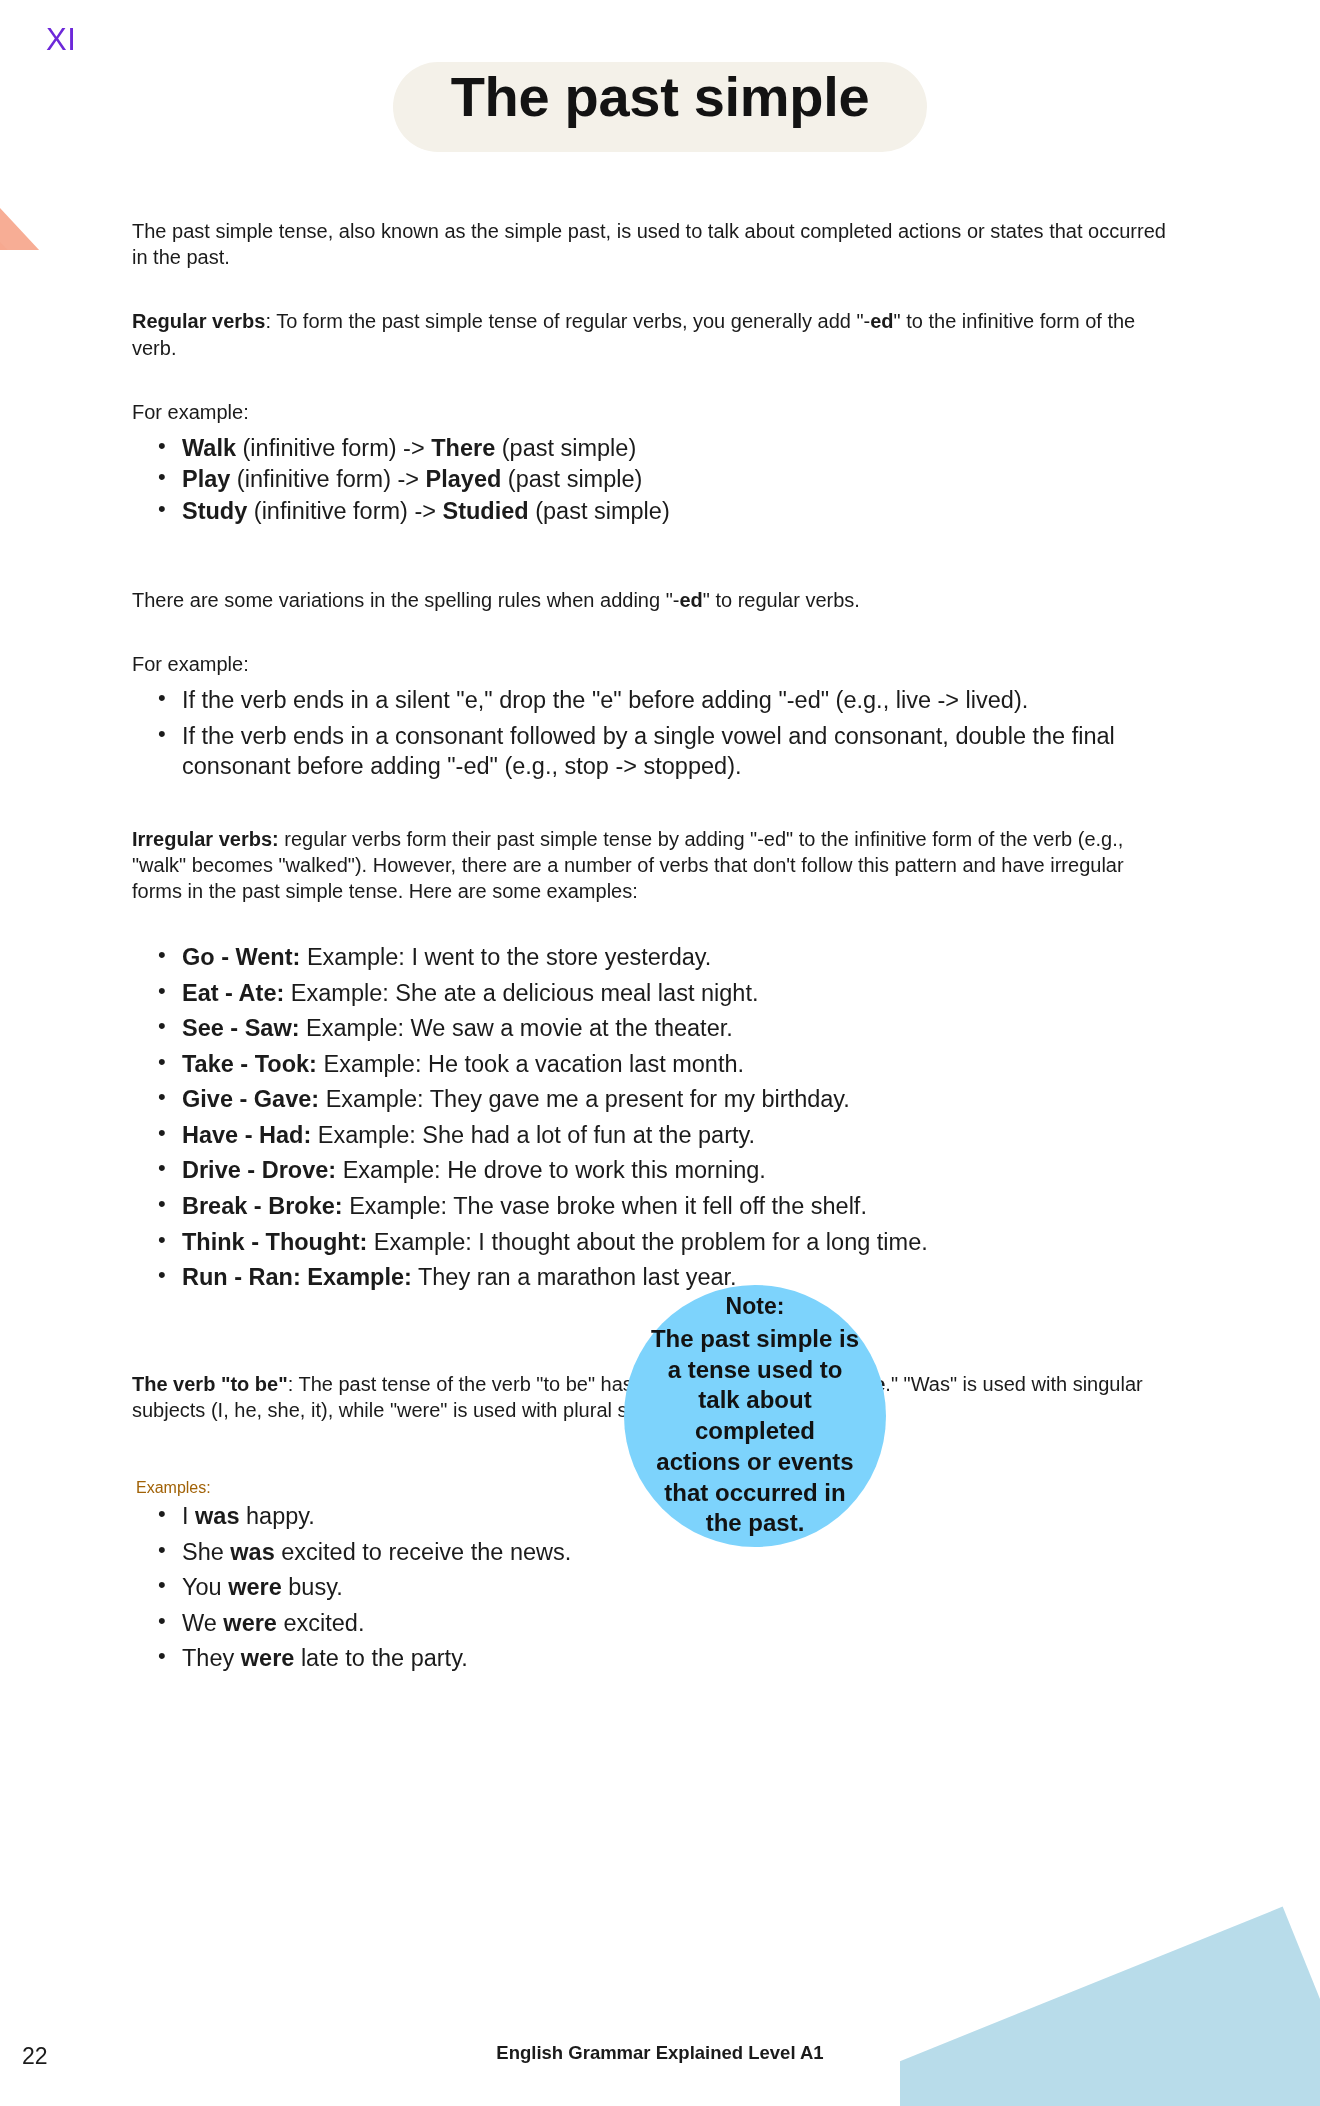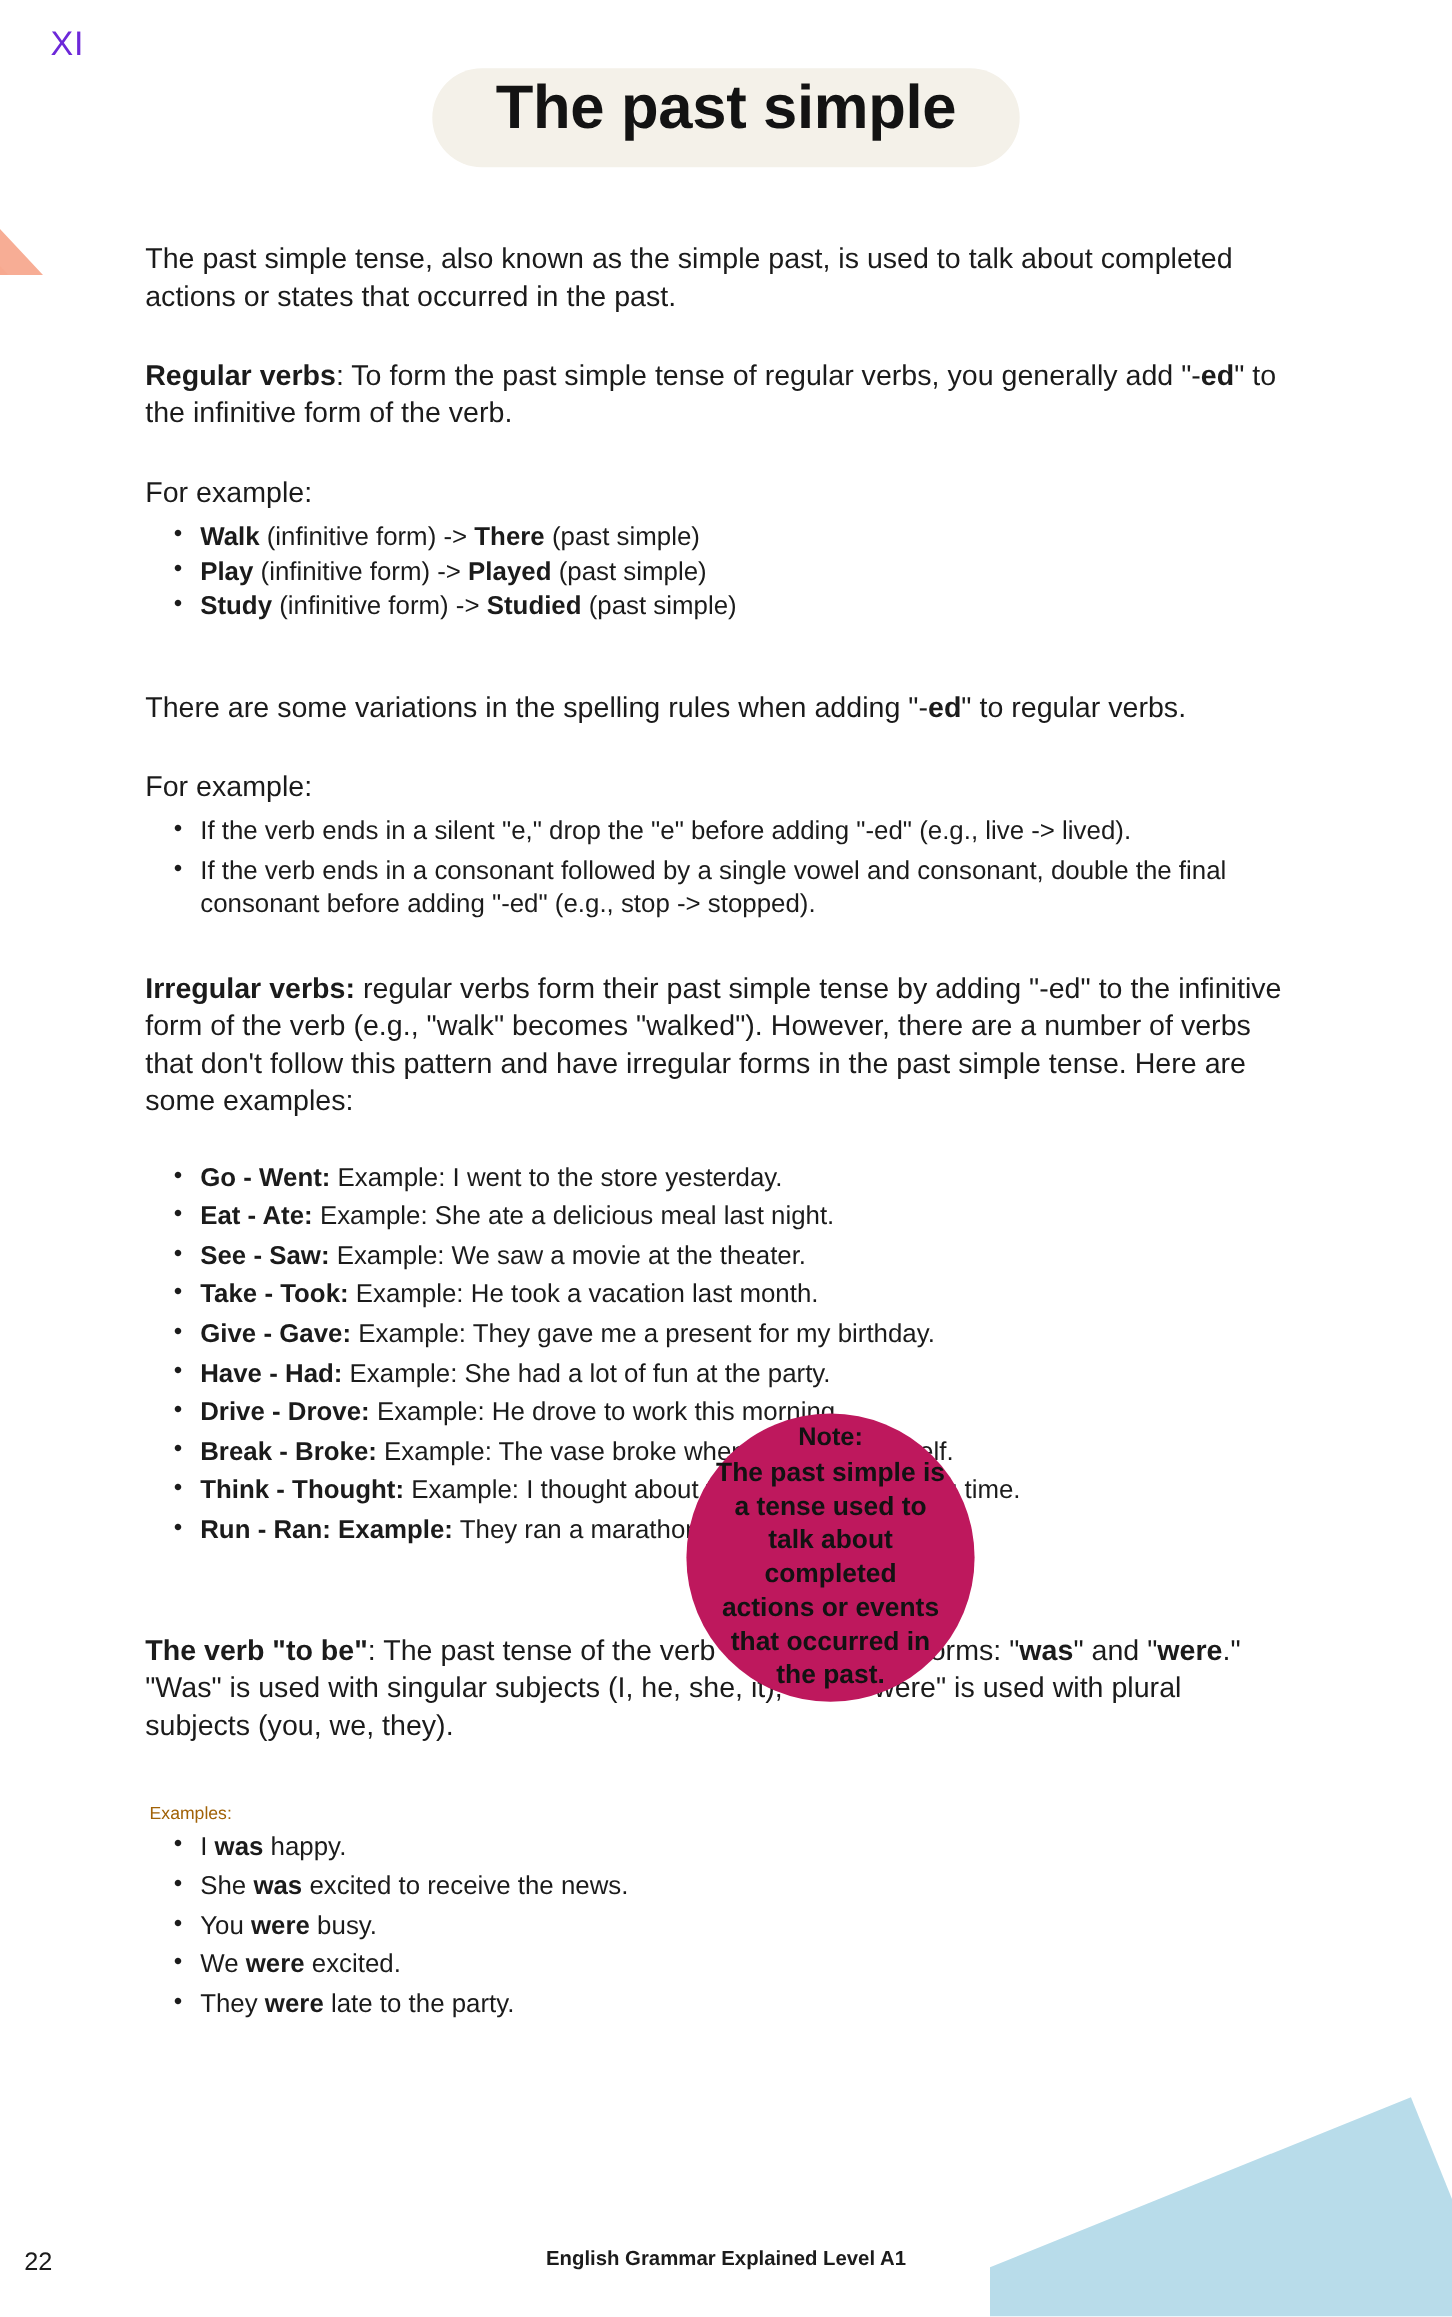--- a/index.html
+++ b/index.html
@@ -92,21 +92,21 @@
   
   .content {
     position: absolute;
     top: 218px;
     left: 132px;
     width: 1040px;
     z-index: 2;
   }
   p.para {
     margin: 0 0 26px 0;
-    font-size: 26px;
+    font-size: 20px;
     line-height: 1.31;
     color: #1b1b1b;
   }
   p.tight { margin-bottom: 8px; }
   p.gap-lg { margin-bottom: 38px; }
 
   ul.bullets {
     margin: 0 0 26px 0;
     padding-left: 48px;
     list-style: none;
@@ -141,21 +141,21 @@
   }
 
   
   .note-circle {
     position: absolute;
     left: 624px;
     top: 1285px;
     width: 262px;
     height: 262px;
     border-radius: 50%;
-    background: #be185d;
+    background: #7dd3fc;
     display: flex;
     flex-direction: column;
     align-items: center;
     justify-content: center;
     text-align: center;
     padding: 0 26px;
     box-sizing: border-box;
     z-index: 5;
   }
   .note-heading {

